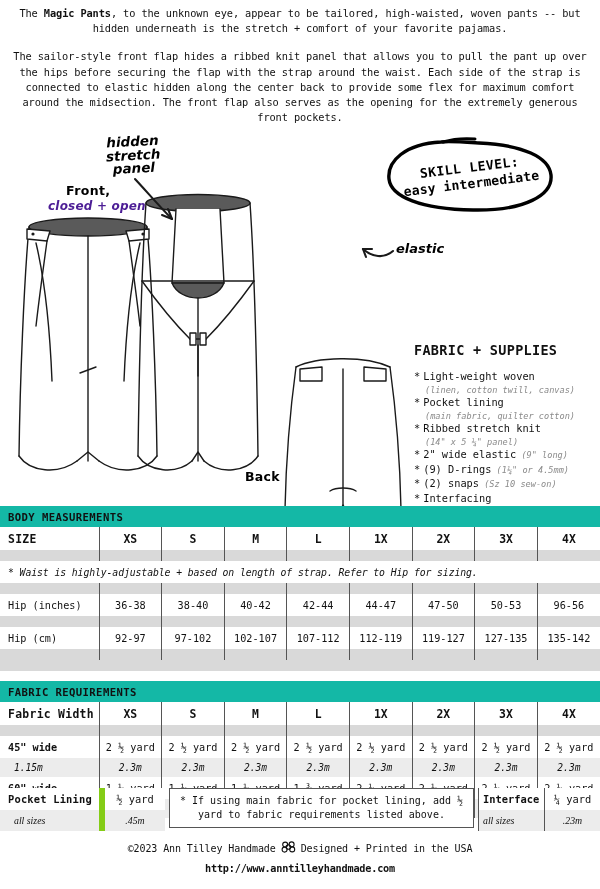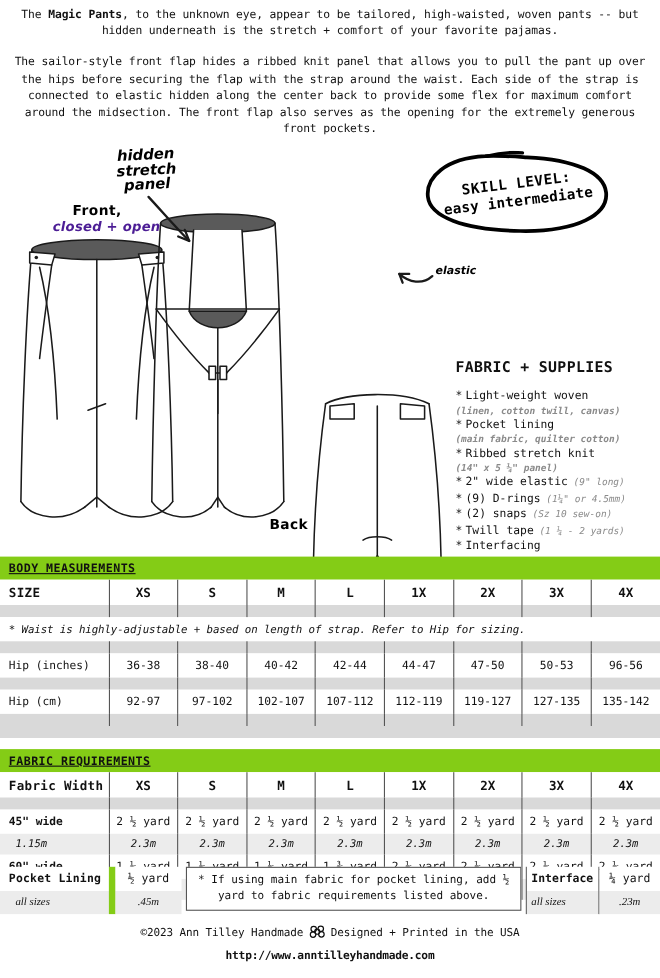--- a/index.html
+++ b/index.html
@@ -64,21 +64,21 @@
     font-size: 13.5px;
     font-weight: bold;
     line-height: 13.5px;
     font-family: "DejaVu Sans", "Liberation Sans", sans-serif;
     font-style: italic;
     transform: rotate(-3deg);
     text-align: center;
   }
   .lbl-elastic {
     left: 396px; top: 110px;
-    font-size: 10px;
+    font-size: 13px;
     font-weight: bold;
     font-style: italic;
     font-family: "DejaVu Sans", "Liberation Sans", sans-serif;
   }
 
   
   .badge {
     position: absolute;
     left: 383px; top: 6px;
     width: 175px; height: 78px;
@@ -96,58 +96,56 @@
     font-weight: bold;
     color: #000;
     line-height: 16px;
   }
   .badge-t1 { font-size: 13px; letter-spacing: 0.5px; }
   .badge-t2 { font-size: 13px; letter-spacing: 0.2px; }
 
   
   .supplies {
     position: absolute;
-    left: 414px; top: 195px;
+    left: 414px; top: 211px;
     width: 186px;
   }
   .supplies h2 {
     margin: 0 0 12px 0;
     font-size: 13.5px;
     font-weight: bold;
     letter-spacing: 0.3px;
     color: #111;
   }
   .sup-row { font-size: 10.3px; line-height: 13.4px; color: #111; }
   .sup-row .star { margin-right: 3px; }
   .sup-note {
     font-size: 8.6px;
     font-style: italic;
     color: #8a8a8a;
     line-height: 12.6px;
-    margin-left: 0;
-    font-weight: bold;
+    margin-left: 11px;
   }
   .sup-inline {
     font-size: 8.6px;
     font-style: italic;
     color: #8a8a8a;
   }
 
   
   .tables { position: absolute; left: 0; top: 506px; width: 600px; }
   table { border-collapse: collapse; width: 600px; table-layout: fixed; }
   .banner td {
-    background: #84cc16;
+    background: #14b8a6;
     color: #111;
     font-size: 10.6px;
     font-weight: bold;
     letter-spacing: 0.4px;
     padding: 4px 8px;
     height: 21px;
-    text-decoration: underline;
   }
   .hdr td {
     font-size: 11.4px;
     font-weight: bold;
     text-align: center;
     padding: 4px 0;
     height: 23px;
     background: #ffffff;
     border-right: 1px solid #555;
   }
@@ -350,21 +348,20 @@
     <div id="supplies-list">
         <div class="sup-row"><span class="star">*</span><span>Light-weight woven</span></div>
         <div class="sup-note">(linen, cotton twill, canvas)</div>
         <div class="sup-row"><span class="star">*</span><span>Pocket lining</span></div>
         <div class="sup-note">(main fabric, quilter cotton)</div>
         <div class="sup-row"><span class="star">*</span><span>Ribbed stretch knit</span></div>
         <div class="sup-note">(14" x 5 ¼" panel)</div>
         <div class="sup-row"><span class="star">*</span><span>2" wide elastic</span><span class="sup-inline"> (9" long)</span></div>
         <div class="sup-row"><span class="star">*</span><span>(9) D-rings</span><span class="sup-inline"> (1¼" or 4.5mm)</span></div>
         <div class="sup-row"><span class="star">*</span><span>(2) snaps</span><span class="sup-inline"> (Sz 10 sew-on)</span></div>
-        <div class="sup-row"><span class="star">*</span><span>Twill tape</span><span class="sup-inline"> (1 ¼ - 2 yards)</span></div>
         <div class="sup-row"><span class="star">*</span><span>Interfacing</span></div>
       </div>
   </div>
 </div>
 
 <div class="tables">
 
   <table>
     <colgroup>
       <col class="col1">

